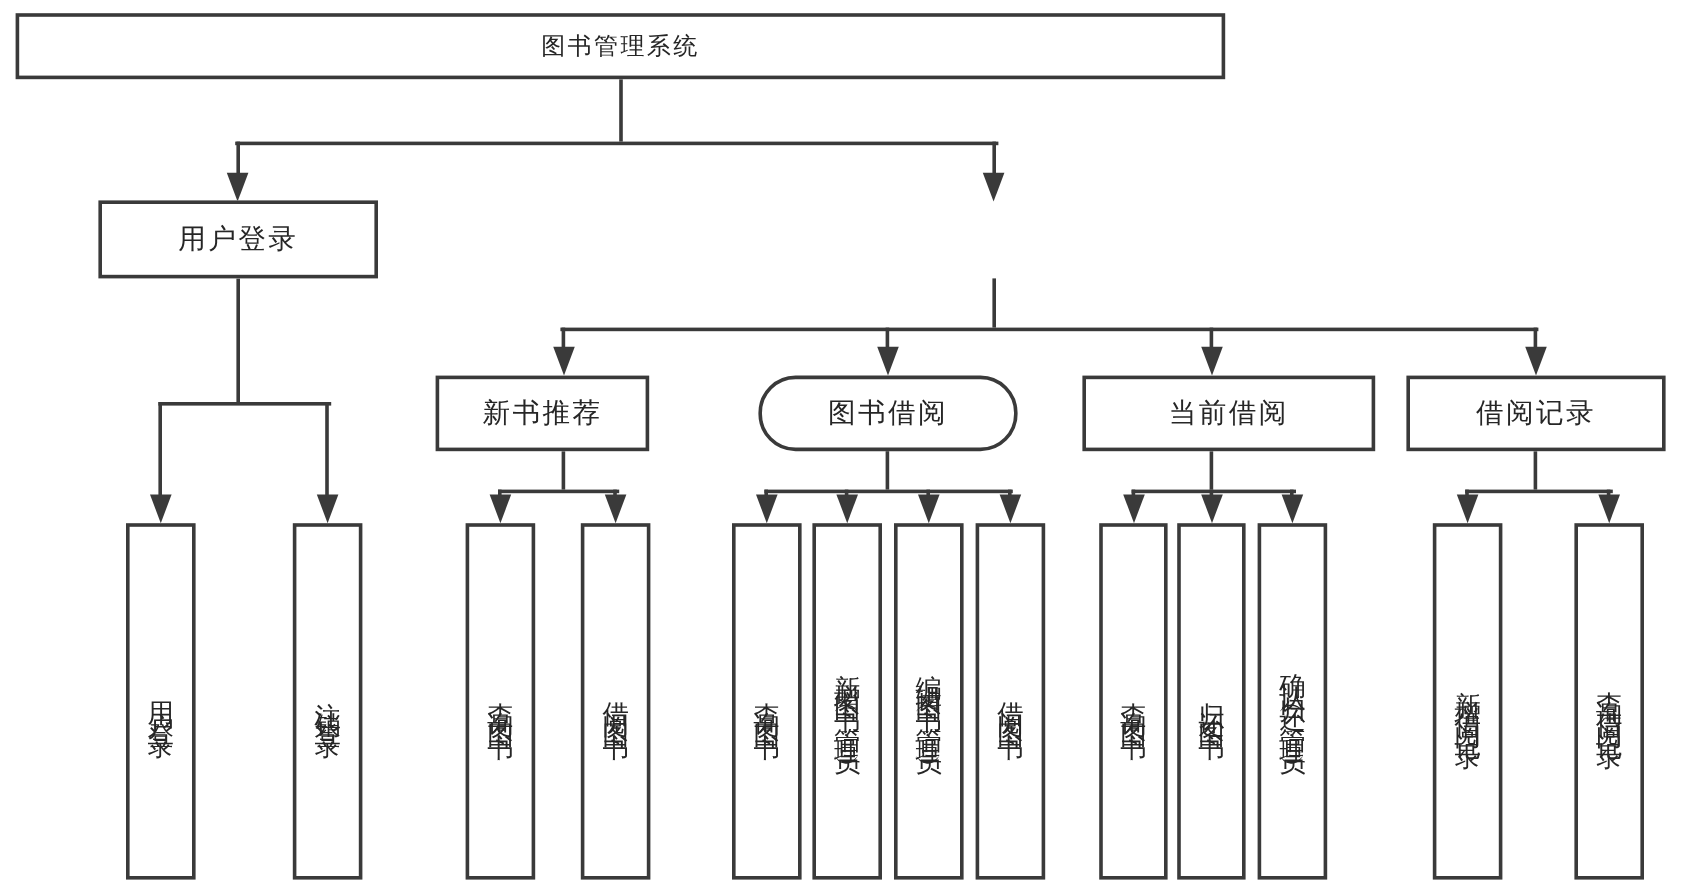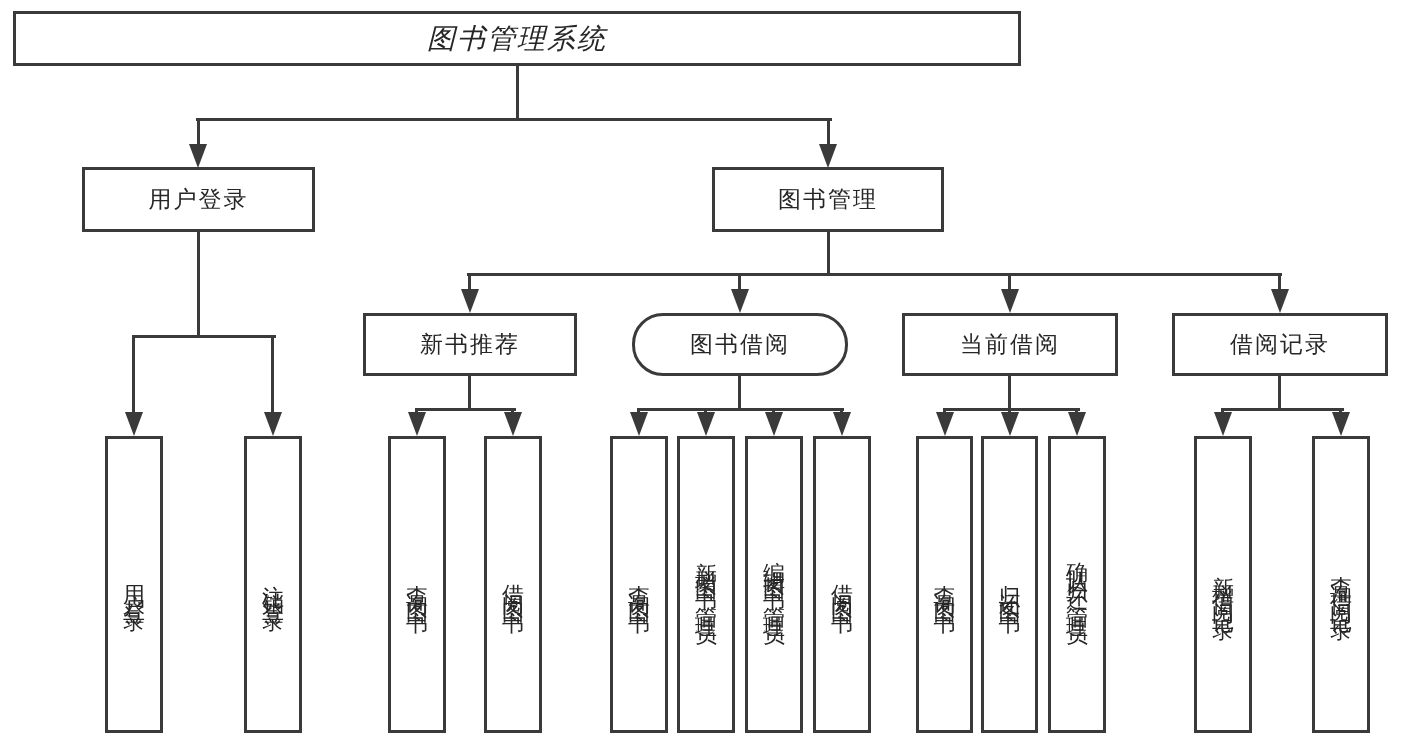--- a/index.html
+++ b/index.html
@@ -7,21 +7,21 @@
     position:relative; width:1405px; height:747px; background:#ffffff;
     font-family:"Liberation Sans","DejaVu Sans",sans-serif; overflow:hidden;
   }
   .box {
     position:absolute; box-sizing:border-box;
     border:3px solid #3a3a3a; background:#ffffff;
     display:flex; align-items:center; justify-content:center;
     color:#262626;
   }
   .hbox { font-size:23px; letter-spacing:2px; }
-  .root-box { font-size:28px;font-style:italic; }
+  .root-box { font-size:20px; }
   .vbox span {
     writing-mode:vertical-lr; text-orientation:mixed;
     font-size:22px; letter-spacing:9px; line-height:1;
     display:block;
   }
   .line { position:absolute; background:#3a3a3a; }
   .arrow {
     position:absolute; width:0; height:0;
     border-left:9px solid transparent; border-right:9px solid transparent;
     border-top:24px solid #3a3a3a;
@@ -95,31 +95,28 @@
   <div class="line" style="left:1339px; top:408px; width:3px; height:7px;"></div>
   <div class="arrow" style="left:1332px; top:412px;"></div>
 
   <div class="box hbox root-box" style="left:13px; top:11px; width:1008px; height:55px;">
     <span>图书管理系统</span>
   </div>
 
   <div class="box hbox" style="left:82px; top:167px; width:233px; height:65px;">
     <span>用户登录</span>
   </div>
-  <div class="box hbox" style="left:712px; top:167px; width:232px; height:65px;">
-    <span>图书管理</span>
-  </div>
 
-  <div class="box hbox" style="left:363px; top:313px; width:214px; height:63px;">
+  <div class="box hbox" style="left:363px; top:313px; width:178px; height:63px;">
     <span>新书推荐</span>
   </div>
   <div class="box hbox" style="left:632px; top:313px; width:216px; height:63px;border-radius:31px;">
     <span>图书借阅</span>
   </div>
-  <div class="box hbox" style="left:902px; top:313px; width:216px; height:63px;">
+  <div class="box hbox" style="left:902px; top:313px; width:244px; height:63px;">
     <span>当前借阅</span>
   </div>
   <div class="box hbox" style="left:1172px; top:313px; width:216px; height:63px;">
     <span>借阅记录</span>
   </div>
 
   <div class="box vbox" style="left:105px; top:436px; width:58px; height:297px;">
     <span>用户登录</span>
   </div>
   <div class="box vbox" style="left:244px; top:436px; width:58px; height:297px;">

